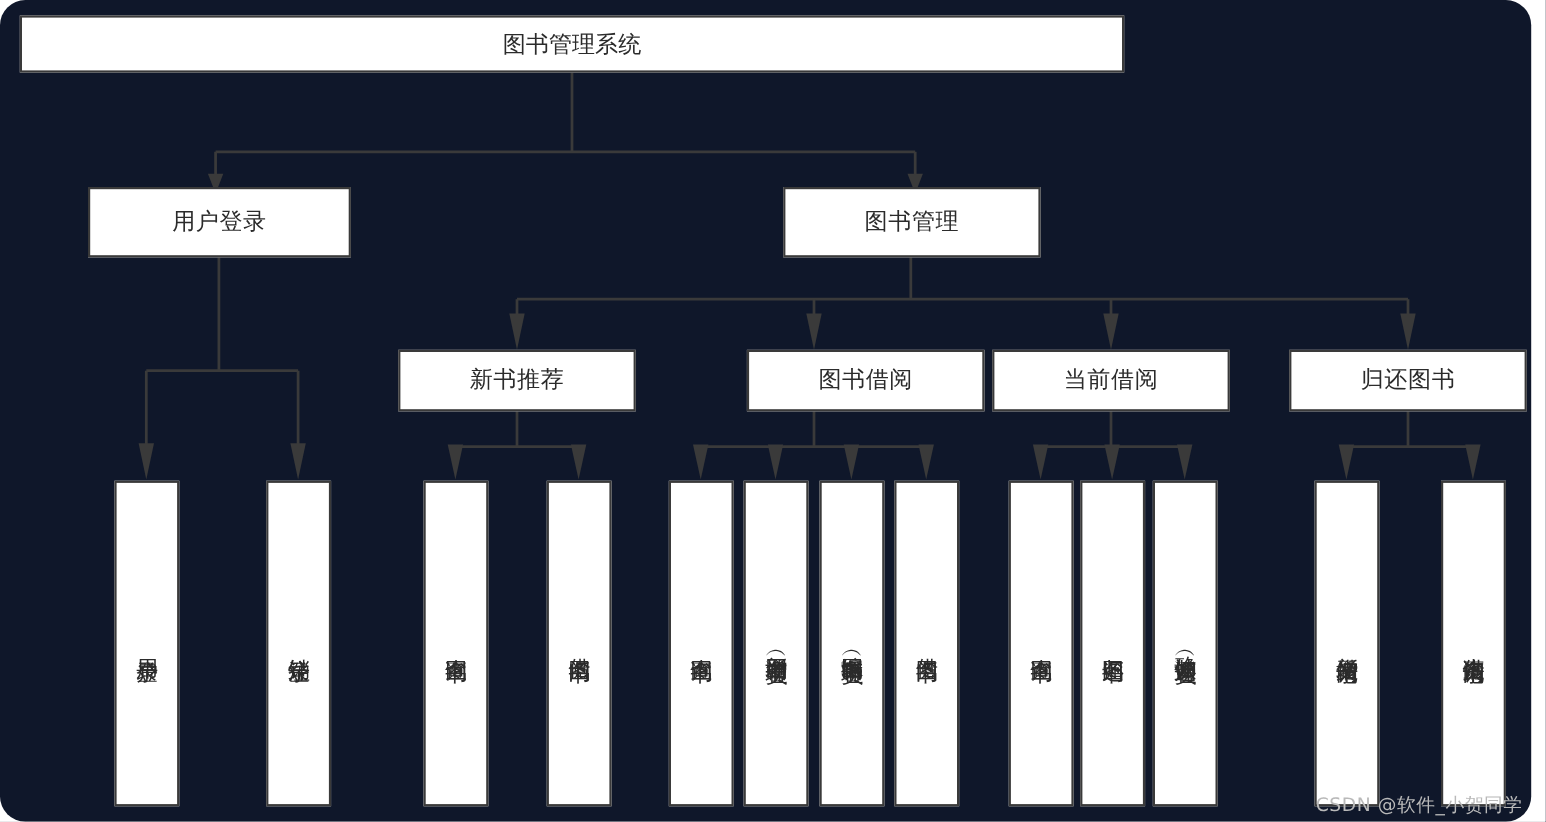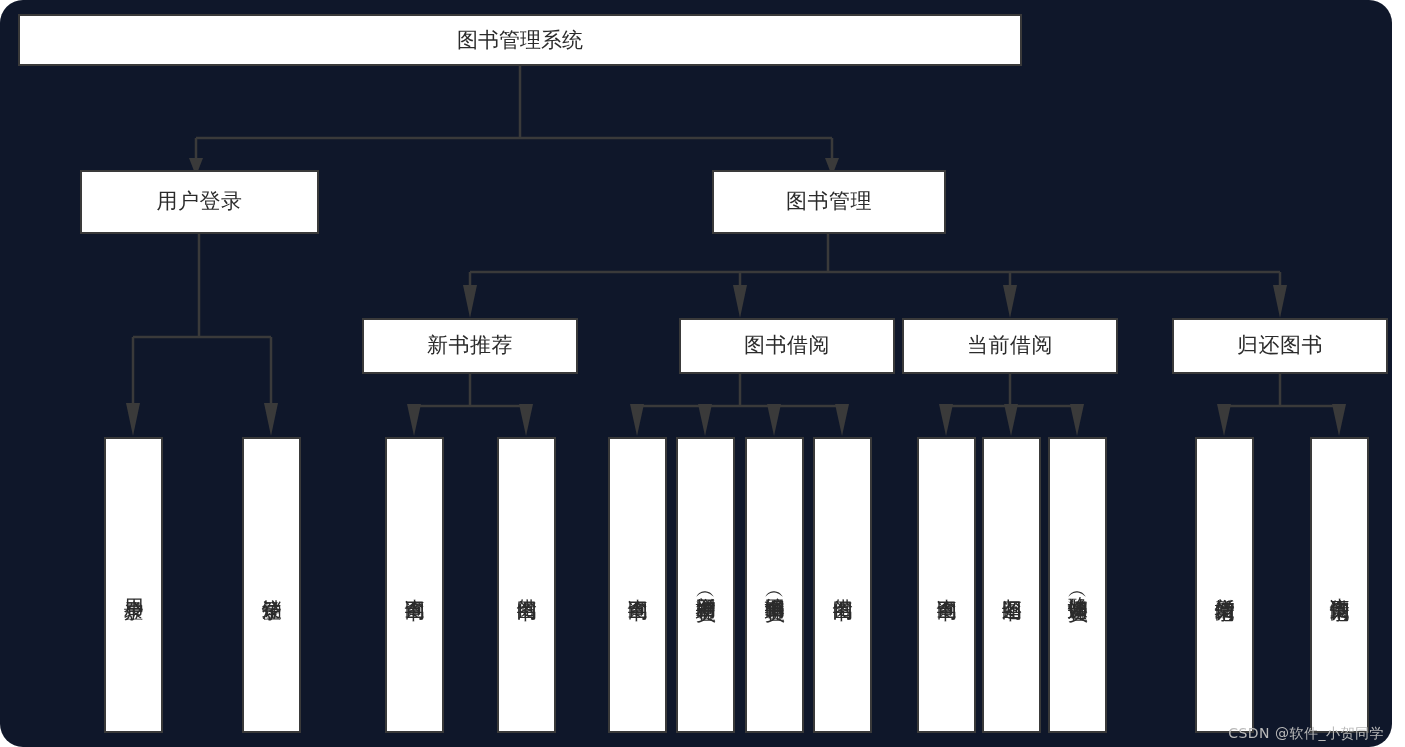--- a/index.html
+++ b/index.html
@@ -56,21 +56,21 @@
     left: 0;
     top: 0;
     width: 1405px;
     height: 747px;
     pointer-events: none;
   }
   .watermark {
     position: absolute;
     right: 8px;
     bottom: 4px;
-    font-size: 14px;
+    font-size: 17px;
     color: #b9b9b9;
     letter-spacing: 0.5px;
     white-space: nowrap;
     font-family: "DejaVu Sans", "Liberation Sans", sans-serif;
   }
 </style>
 </head>
 <body>
 
 <div id="canvas">

